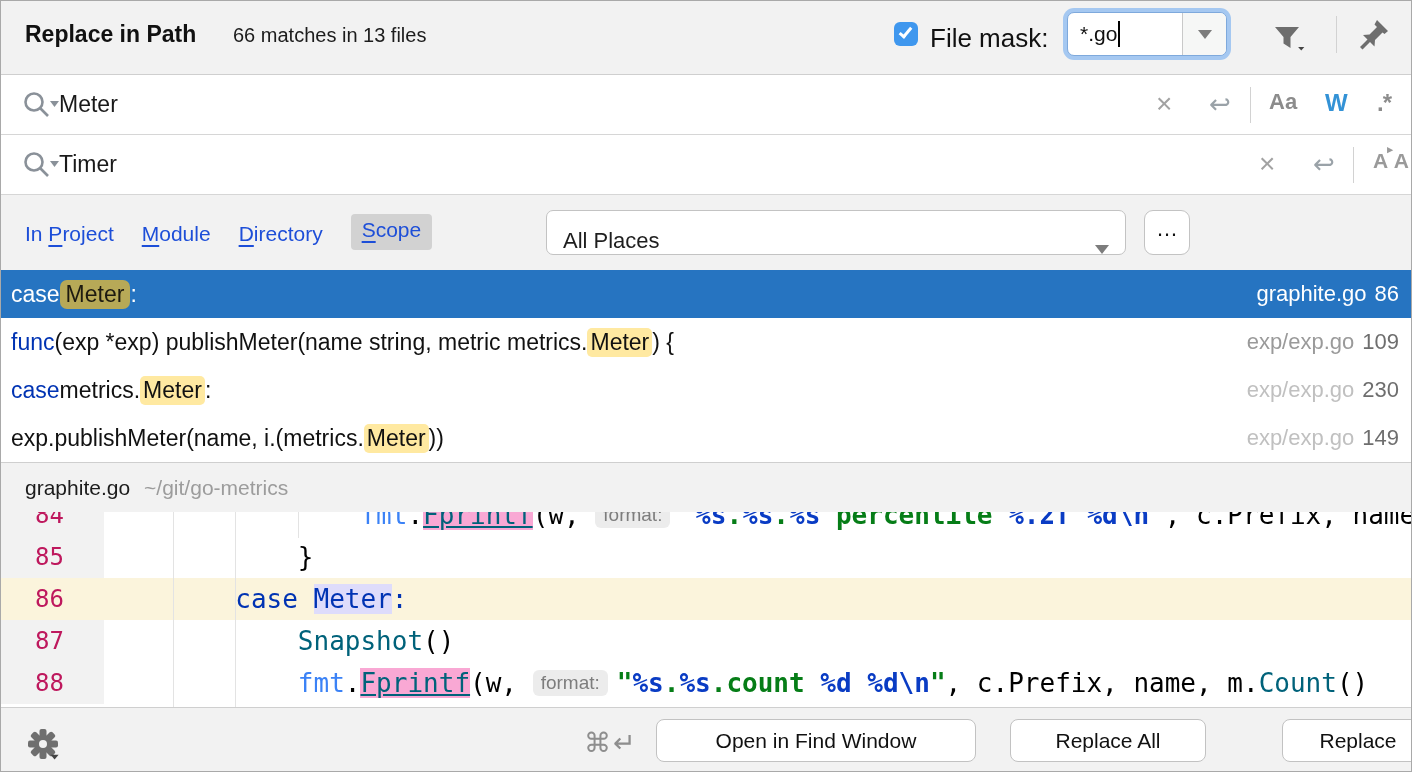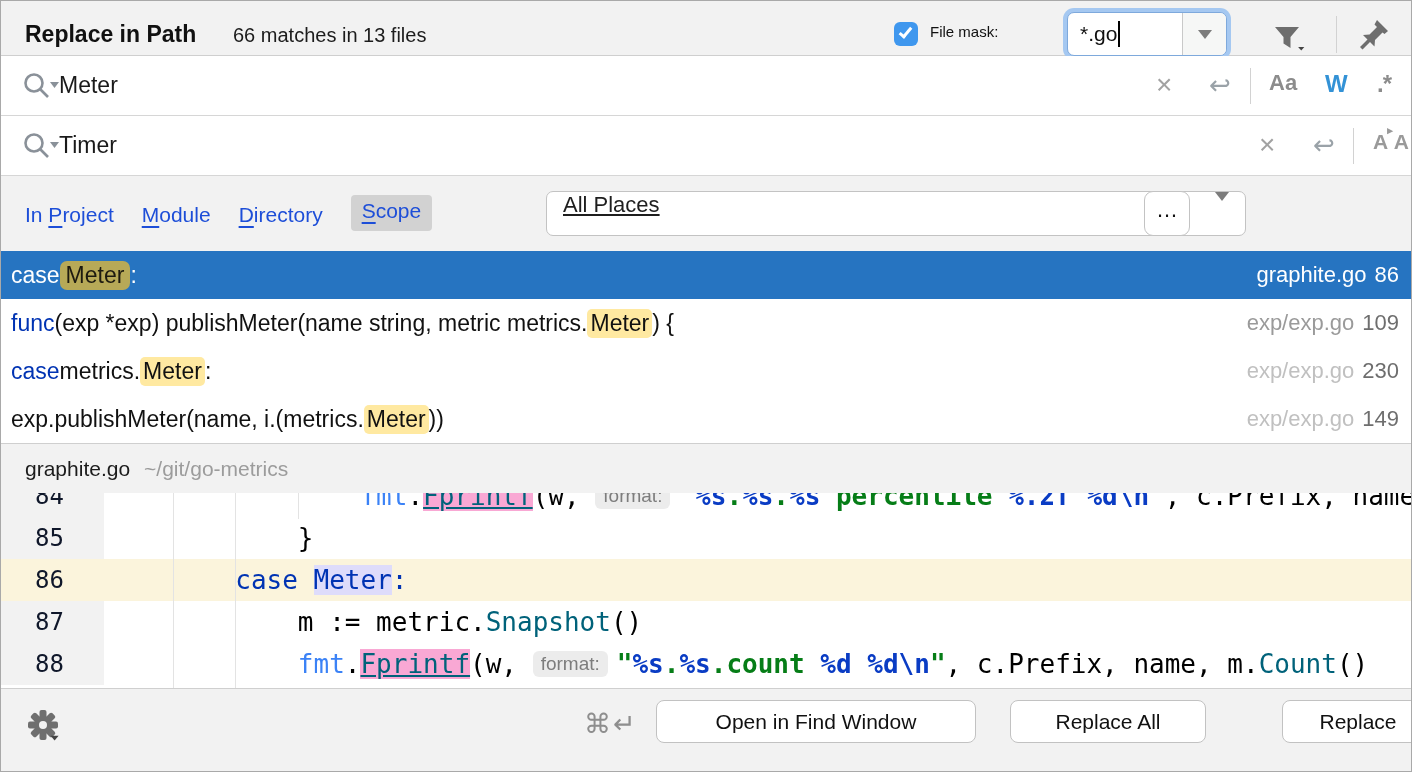--- a/index.html
+++ b/index.html
@@ -6,27 +6,27 @@
   html,body { width:1412px; height:772px; }
   body {
     font-family:"Liberation Sans", sans-serif;
     background:#f2f2f2; color:#1e1e1e;
     border:1px solid #a9a9a9;
     overflow:hidden; position:relative;
   }
   .bar { position:relative; width:100%; }
 
   
-  #titlebar { height:55px; background:#f2f2f2; border-bottom:1px solid #cfcfcf; }
+  #titlebar { height:74px; background:#f2f2f2; border-bottom:1px solid #cfcfcf; }
   #titlebar .title { position:absolute; left:24px; top:20px; font-size:23px; font-weight:700; color:#111; }
   #titlebar .summary { position:absolute; left:232px; top:23px; font-size:20px; color:#1c1c1c; }
   .checkbox { position:absolute; left:893px; top:21px; width:24px; height:24px; background:#3f97ee; border-radius:6px; }
   .checkbox .check { position:absolute; left:8px; top:3px; width:7px; height:13px;
     border-right:3px solid #fff; border-bottom:3px solid #fff; transform:rotate(40deg); }
-  #filemask-label { position:absolute; left:929px; top:22px; font-size:15px; color:#111; }
+  #filemask-label { position:absolute; left:929px; top:22px; font-size:26px; color:#111; }
   .combo { position:absolute; left:1066px; top:11px; width:160px; height:44px; background:#fff;
     border:1px solid #7ea9dc; border-radius:7px; box-shadow:0 0 0 4px #a5c8f1; display:flex; }
   .combo .val { flex:1; display:flex; align-items:center; padding-left:12px; font-size:21px; color:#111; }
   .caret-bar { display:inline-block; width:2px; height:26px; background:#000; margin-left:1px; }
   .combo .arrow-cell { width:44px; border-left:1px solid #c9c9c9; background:#f6f7f6;
     border-radius:0 6px 6px 0; display:flex; align-items:center; justify-content:center; }
   .tri-down { width:0; height:0; border-left:7px solid transparent; border-right:7px solid transparent; border-top:9px solid #7c7c7c; }
   #filter-icon { position:absolute; left:1268px; top:18px; width:36px; height:36px; }
   .vsep { position:absolute; width:1px; background:#d2d2d2; }
   #pin-icon { position:absolute; left:1352px; top:14px; width:40px; height:40px; }
@@ -44,22 +44,22 @@
   .tg.rx { font-size:24px; letter-spacing:-1px; }
   .tg.pc { font-size:21px; color:#9a9a9a; }
   .tg.pc sup { font-size:11px; position:relative; top:-7px; left:-1px; color:#9a9a9a; }
 
   
   #scopebar { height:75px; background:#f2f2f2; border-bottom:0; }
   #scope-options { position:absolute; left:24px; top:23px; display:flex; gap:28px; font-size:21px; color:#1d4ed8; }
   .scope-opt { cursor:default; padding:4px 0; }
   .scope-opt u { text-underline-offset:4px; }
   .scope-opt.selected { background:#d2d2d2; border-radius:4px; padding:4px 11px; margin:-4px -11px 0 0; }
-  #scope-combo { position:absolute; left:545px; top:15px; width:700px; height:45px; background:#fff;
-    border:1px solid #c3c3c3; border-radius:7px; display:flex; align-items:flex-start; padding:0 16px; font-size:22px;text-decoration:underline; }
+  #scope-combo { position:absolute; left:545px; top:15px; width:580px; height:45px; background:#fff;
+    border:1px solid #c3c3c3; border-radius:7px; display:flex; align-items:flex-end; padding:0 16px; font-size:22px; }
   #scope-combo .tri-down { margin-left:auto; }
   #more-btn { position:absolute; left:1143px; top:15px; width:46px; height:45px; background:#fff;
     border:1px solid #c3c3c3; border-radius:9px; font-size:22px; color:#111;
     display:flex; align-items:center; justify-content:center; padding-bottom:8px; }
 
   
   #results { height:192px; background:#fff; }
   .result-row { height:48px; display:flex; align-items:center; padding:0 12px 0 10px; font-size:23px; color:#111; position:relative; }
   .result-row.selected { background:#2674c1; color:#fff; }
   .seg-kw { color:#0033b3; }
@@ -74,21 +74,21 @@
 
   
   #preview-header { height:50px; background:#f2f2f2; border-top:1px solid #cfcfcf;
     display:flex; align-items:center; padding-left:24px; font-size:21px; }
   #preview-header .fname { color:#1c1c1c; }
   #preview-header .fpath { color:#9c9c9c; margin-left:14px; }
   #code { height:195px; background:#fff; overflow:hidden; position:relative; }
   #code-inner { margin-top:-18px; }
   .code-line { height:42px; display:flex; align-items:center; white-space:pre;
     font-family:"DejaVu Sans Mono","Liberation Mono",monospace; font-size:26px; color:#000; position:relative; }
-  .code-line .gutter { width:103px; height:100%; background:#f2f2f2; color:#0f172a;
+  .code-line .gutter { width:103px; height:100%; background:#f2f2f2; color:#be185d;
     font-size:24px; text-align:left; padding-right:40px; flex:none;
     display:flex; align-items:center; justify-content:flex-end; }
   .code-line.current { background:#fbf4dc; }
   .code-line.current .gutter { background:#fbf4dc; }
   .code-line .src { padding-left:6px; display:flex; align-items:center; }
   .tk-kw { color:#0033b3; }
   .tk-type { color:#0033b3; background:#dedcfb; }
   .tk-pkg { color:#3b82f6; }
   .tk-fn { color:#00627a; }
   .tk-hl { background:#f9a8d4;text-decoration:underline; }
@@ -212,21 +212,21 @@
 
 <div class="bar" id="preview-header">
   <span class="fname">graphite.go</span>
   <span class="fpath">~/git/go-metrics</span>
 </div>
 <div class="bar" id="code">
   <div id="code-inner">
       <div class="code-line"><span class="gutter">84</span><span class="src"><span class="tk-ind">                </span><span class="tk-pkg">fmt</span><span class="tk-plain">.</span><span class="tk-fn tk-hl">Fprintf</span><span class="tk-plain">(w, </span><span class="tk-hint">format:</span><span class="tk-str">"</span><span class="tk-fmt">%s</span><span class="tk-str">.</span><span class="tk-fmt">%s</span><span class="tk-str">.</span><span class="tk-fmt">%s</span><span class="tk-str"> percentile </span><span class="tk-fmt">%.2f</span><span class="tk-str"> </span><span class="tk-fmt">%d</span><span class="tk-fmt">\n</span><span class="tk-str">"</span><span class="tk-plain">, c.Prefix, name, key, v)</span></span></div>
       <div class="code-line"><span class="gutter">85</span><span class="src"><span class="tk-ind">            </span><span class="tk-plain">}</span></span></div>
       <div class="code-line current"><span class="gutter">86</span><span class="src"><span class="tk-ind">        </span><span class="tk-kw">case</span><span class="tk-plain"> </span><span class="tk-type">Meter</span><span class="tk-kw">:</span></span></div>
-      <div class="code-line"><span class="gutter">87</span><span class="src"><span class="tk-ind">            </span><span class="tk-plain">m := metric.</span><span class="tk-fn">Snapshot</span><span class="tk-plain">()</span></span></div>
+      <div class="code-line"><span class="gutter">87</span><span class="src"><span class="tk-ind">            </span><span class="tk-fn">Snapshot</span><span class="tk-plain">()</span></span></div>
       <div class="code-line"><span class="gutter">88</span><span class="src"><span class="tk-ind">            </span><span class="tk-pkg">fmt</span><span class="tk-plain">.</span><span class="tk-fn tk-hl">Fprintf</span><span class="tk-plain">(w, </span><span class="tk-hint">format:</span><span class="tk-str">"</span><span class="tk-fmt">%s</span><span class="tk-str">.</span><span class="tk-fmt">%s</span><span class="tk-str">.count </span><span class="tk-fmt">%d</span><span class="tk-str"> </span><span class="tk-fmt">%d</span><span class="tk-fmt">\n</span><span class="tk-str">"</span><span class="tk-plain">, c.Prefix, name, m.</span><span class="tk-fn">Count</span><span class="tk-plain">()</span></span></div>
     </div>
   <div class="guide" style="left:172px; height:195px;"></div>
   <div class="guide" style="left:234px; height:195px;"></div>
   <div class="guide" style="left:297px; height:26px;"></div>
 </div>
 
 <div class="bar" id="footer">
   <svg id="gear" viewBox="0 0 38 38">
     <g fill="#6f6f6f">

